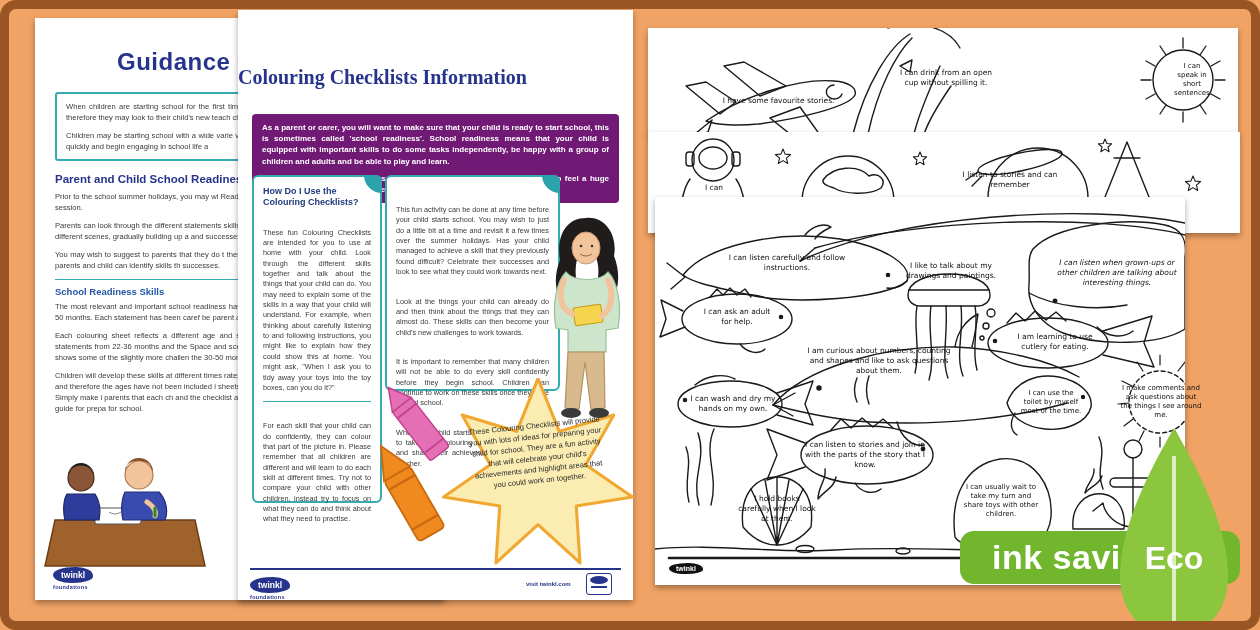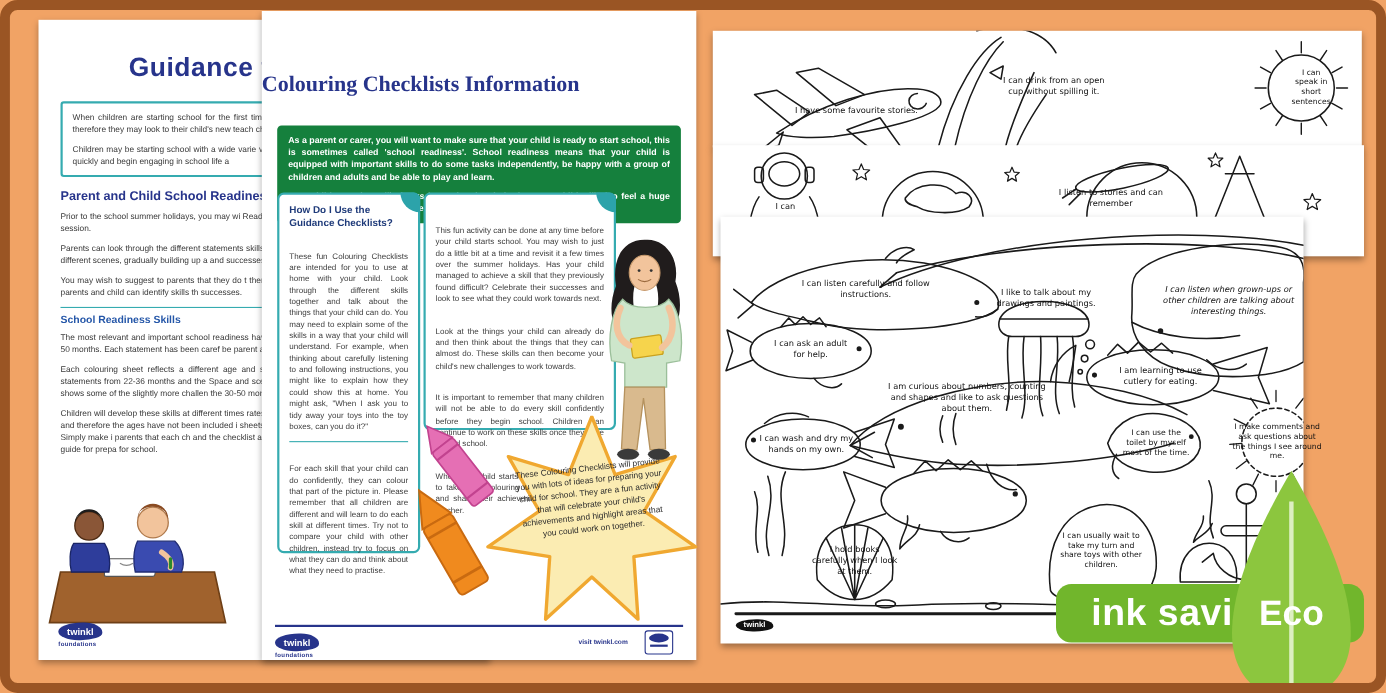--- a/index.html
+++ b/index.html
@@ -18,21 +18,21 @@
   .h-blue { font-size:9.5px; font-weight:bold; color:#2456A8; margin:6px 0 4px 0; }
   .teal-rule { border:none; border-top:1.5px solid #35ABB0; margin:8px 0 6px 0; }
   .kids-illo { position:absolute; left:8px; top:432px; }
   .cloud-logo { display:inline-block; background:#27348B; color:#fff; font-weight:bold; font-size:8.5px; padding:3px 8px; border-radius:60% 45% 55% 50%/55% 60% 45% 55%; }
   .cloud-sub { font-size:5.5px; font-weight:bold; color:#27348B; margin-top:1px; letter-spacing:.3px; }
   #page-left .brandwrap { position:absolute; left:18px; top:546px; }
 
   
   #page-mid { left:238px; top:10px; width:395px; height:590px; z-index:2; }
   #page-mid .title { position:absolute; top:56px; left:0; width:100%; text-align:left; font-size:20px; font-weight:bold; color:#27348B;font-family:Liberation Serif, serif; }
-  #mid-intro { position:absolute; left:14px; top:104px; width:367px; background:#15803d; border-radius:4px; padding:8px 10px; }
+  #mid-intro { position:absolute; left:14px; top:104px; width:367px; background:#701a75; border-radius:4px; padding:8px 10px; }
   #mid-intro p { color:#fff; font-size:8px; font-weight:bold; line-height:1.4; margin-bottom:6px; text-align:justify; }
   .colbox { position:absolute; border:2px solid #35ABB0; border-radius:6px; padding:9px 9px 6px 9px; background:#fff; }
   .colbox .corner { position:absolute; top:-2px; right:-2px; width:18px; height:18px; background:#2CA3AA; border-radius:0 6px 0 100%; }
   .colbox h3 { font-size:9px; font-weight:bold; color:#1F3B7A; margin-bottom:5px; line-height:1.25; }
   .colbox p { font-size:7.3px; line-height:1.42; color:#3a3a3a; text-align:justify; margin-bottom:6px;margin-top:19px; }
   #box-how  { left:14px;  top:165px; width:130px; height:328px; }
   #box-when { left:147px; top:165px; width:175px; height:216px; }
   #woman-illo { position:absolute; left:300px; top:200px; z-index:6; }
   #crayons-illo { position:absolute; left:118px; top:368px; z-index:4; }
   #star-wrap { position:absolute; left:198px; top:368px; width:204px; height:190px; z-index:5; }
@@ -104,21 +104,21 @@
 
   <div class="page" id="page-mid">
     <div class="title">Colouring Checklists Information</div>
     <div id="mid-intro">
       <p>As a parent or carer, you will want to make sure that your child is ready to start school, this is sometimes called 'school readiness'. School readiness means that your child is equipped with important skills to do some tasks independently, be happy with a group of children and adults and be able to play and learn.</p>
       <p style="margin-bottom:0">Your child's teacher will always be on hand to help, but your child will also feel a huge sense of achievement if they are able to do simple tasks by themselves.</p>
     </div>
 
     <div class="colbox" id="box-how">
       <span class="corner"></span>
-      <h3>How Do I Use the Guidance Checklists?</h3>
+      <h3>How Do I Use the Colouring Checklists?</h3>
       <p>These fun Colouring Checklists are intended for you to use at home with your child. Look through the different skills together and talk about the things that your child can do. You may need to explain some of the skills in a way that your child will understand. For example, when thinking about carefully listening to and following instructions, you might like to explain how they could show this at home. You might ask, "When I ask you to tidy away your toys into the toy boxes, can you do it?"</p>
       <hr class="teal-rule">
       <p>For each skill that your child can do confidently, they can colour that part of the picture in. Please remember that all children are different and will learn to do each skill at different times. Try not to compare your child with other children, instead try to focus on what they can do and think about what they need to practise.</p>
     </div>
 
     <div class="colbox" id="box-when">
       <span class="corner"></span>
       <p>This fun activity can be done at any time before your child starts school. You may wish to just do a little bit at a time and revisit it a few times over the summer holidays. Has your child managed to achieve a skill that they previously found difficult? Celebrate their successes and look to see what they could work towards next.</p>
       <p>Look at the things your child can already do and then think about the things that they can almost do. These skills can then become your child's new challenges to work towards.</p>
       <p>It is important to remember that many children will not be able to do every skill confidently before they begin school. Children can continue to work on these skills once they have started school.</p>
@@ -190,21 +190,21 @@
       <path d="M303,58 C292,74 281,92 276,106"></path>
       <path d="M240,0 C268,-8 300,-2 312,20"></path>
       <path d="M252,38 l12,-6 l-2,12 Z"></path>
 
       <circle cx="535" cy="52" r="30"></circle>
       <g stroke-width="1.3">
         <path d="M567,52 L577,52 M563,66 L572,71 M552,77 L558,86 M535,84 L535,94 M518,77 L512,86 M507,66 L498,71 M503,52 L493,52 M507,38 L498,33 M518,27 L512,18 M535,20 L535,10 M552,27 L558,18 M563,38 L572,33"></path>
       </g>
     </svg>
     <div class="cap" style="left:124px; top:73px; width:125px;text-align:right;">I have some favourite stories.</div>
-    <div class="cap" style="left:310px; top:50px; width:100px;">I can drink from an open cup without spilling it.</div>
+    <div class="cap" style="left:298px; top:50px; width:100px;">I can drink from an open cup without spilling it.</div>
     <div class="cap" style="left:534px; top:52px; width:56px; font-size:7px;padding-left:20px;">I can speak in short sentences.</div>
   </div>
 
   <div class="page" id="page-space">
     <svg class="lineart" width="592" height="101" viewBox="0 0 592 101" fill="none" stroke="#1a1a1a" stroke-width="1.4" stroke-linecap="round" stroke-linejoin="round">
 
       <circle cx="65" cy="28" r="21"></circle>
       <ellipse cx="65" cy="26" rx="14" ry="11"></ellipse>
       <rect x="38" y="20" width="8" height="14" rx="3"></rect>
       <rect x="84" y="20" width="8" height="14" rx="3"></rect>
@@ -325,20 +325,21 @@
 
     <div class="cap" style="left:132px; top:66px;  width:120px;">I can listen carefully and follow instructions.</div>
     <div class="cap" style="left:82px;  top:120px; width:78px;">I can ask an adult for help.</div>
     <div class="cap" style="left:296px; top:74px;  width:96px;">I like to talk about my drawings and paintings.</div>
     <div class="cap" style="left:224px; top:164px; width:158px;">I am curious about numbers, counting and shapes and like to ask questions about them.</div>
     <div class="cap" style="left:462px; top:76px;  width:132px;font-style:italic;">I can listen when grown-ups or other children are talking about interesting things.</div>
     <div class="cap" style="left:400px; top:145px; width:98px;text-align:center;">I am learning to use cutlery for eating.</div>
     <div class="cap" style="left:396px; top:206px; width:62px; font-size:7px;">I can use the toilet by myself most of the time.</div>
     <div class="cap" style="left:506px; top:205px; width:82px; font-size:7px;">I make comments and ask questions about the things I see around me.</div>
     <div class="cap" style="left:78px;  top:207px; width:100px;">I can wash and dry my hands on my own.</div>
+    <div class="cap" style="left:210px; top:258px; width:128px;">I can listen to stories and join in with the parts of the story that I know.</div>
     <div class="cap" style="left:122px; top:312px; width:78px;">I hold books carefully when I look at them.</div>
     <div class="cap" style="left:346px; top:304px; width:80px; font-size:7px;">I can usually wait to take my turn and share toys with other children.</div>
 
     <div class="sea-brand">twinkl</div>
   </div>
 
   <div id="ink-badge">
     <span class="lbl">ink saving</span>
   </div>
   <svg id="eco-leaf" width="112" height="220" viewBox="0 0 112 220">

